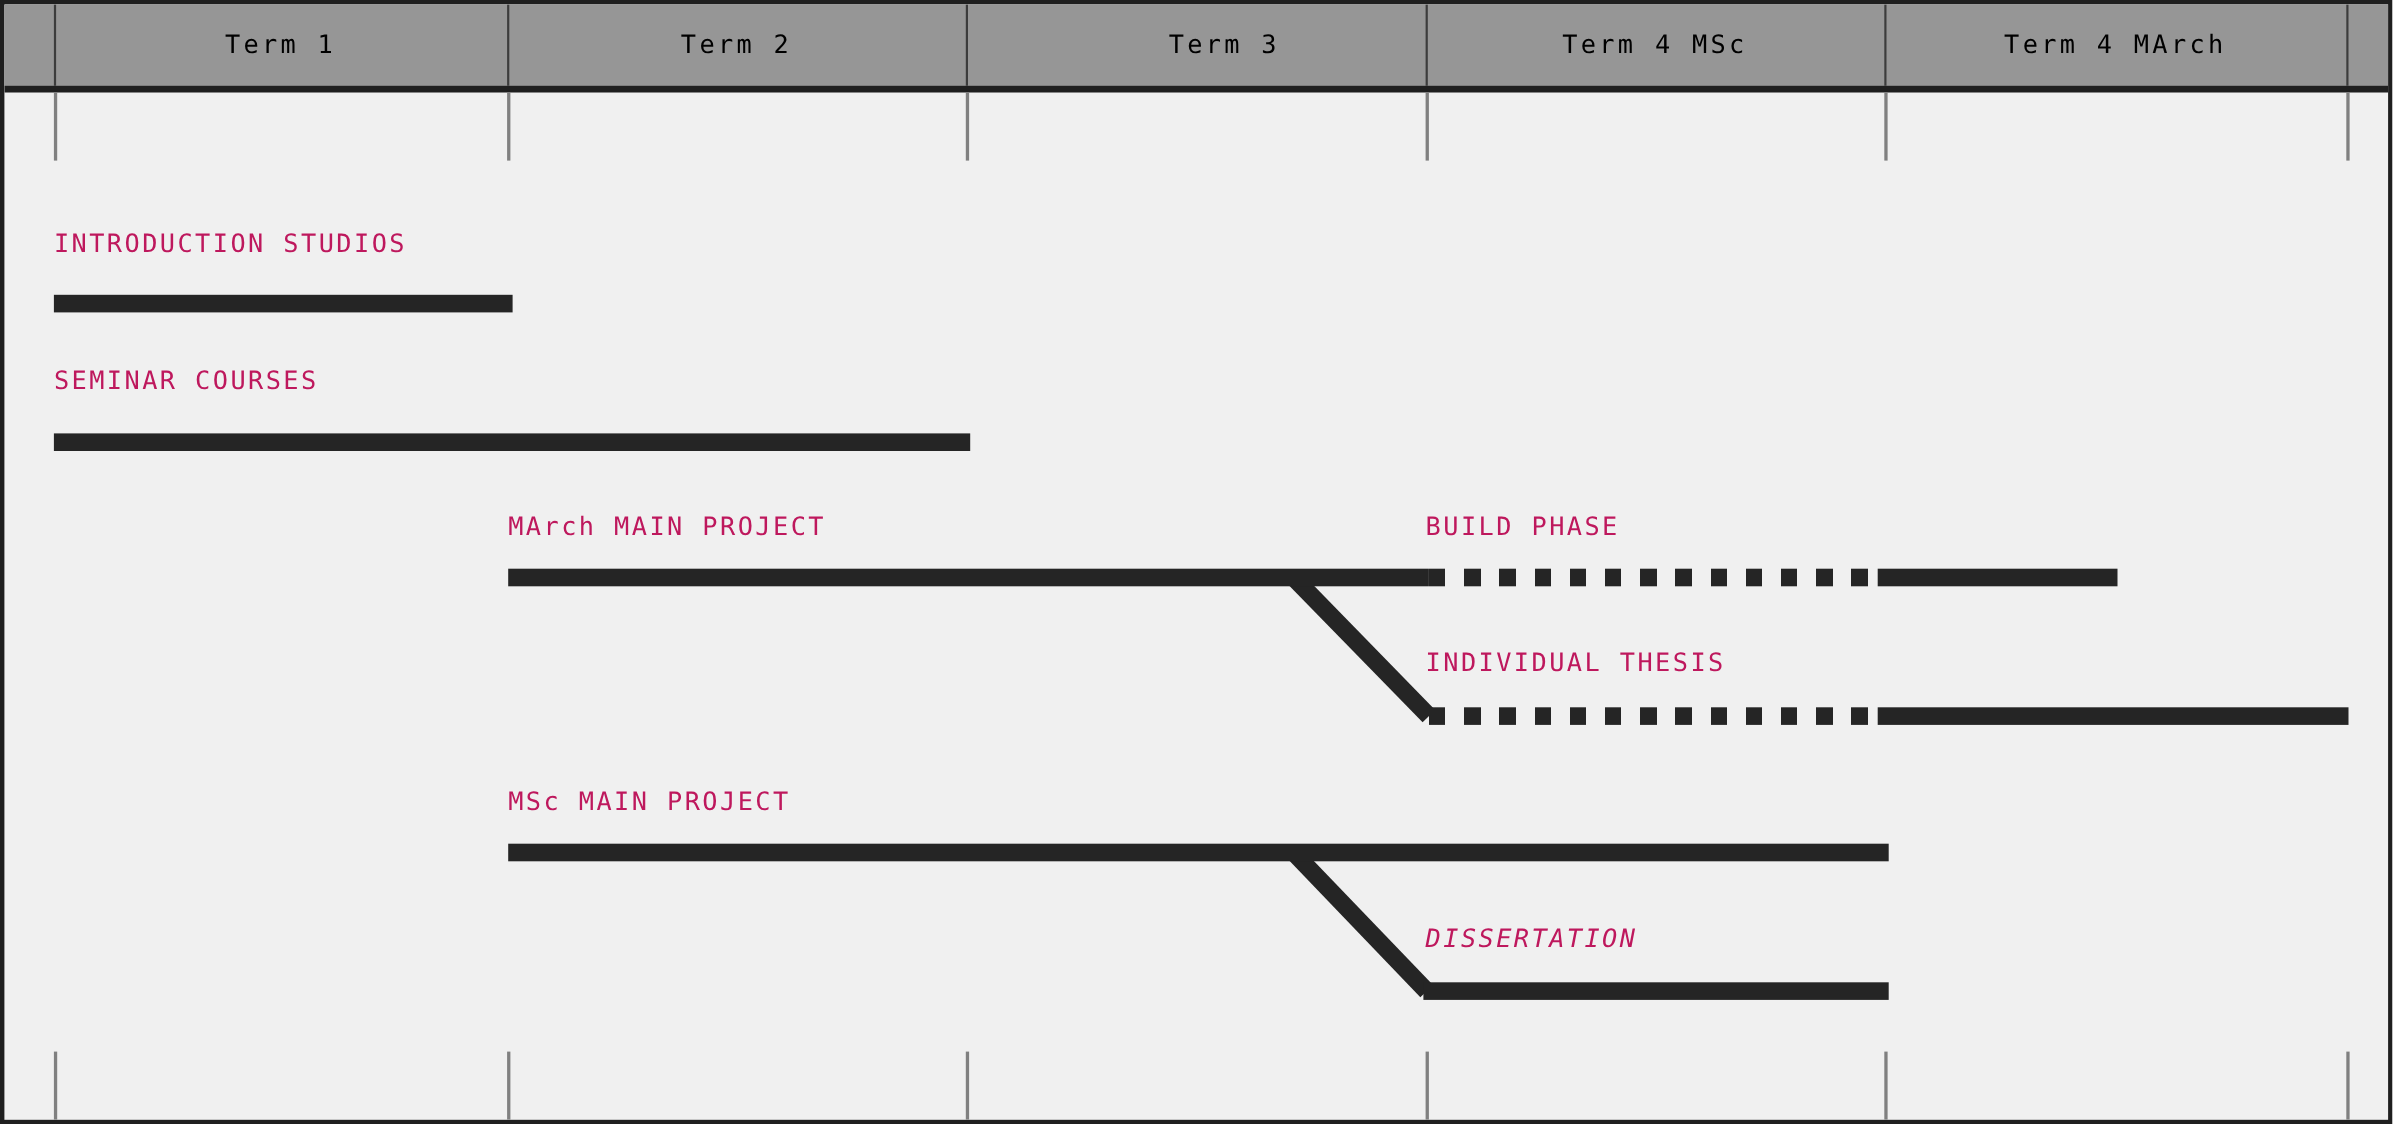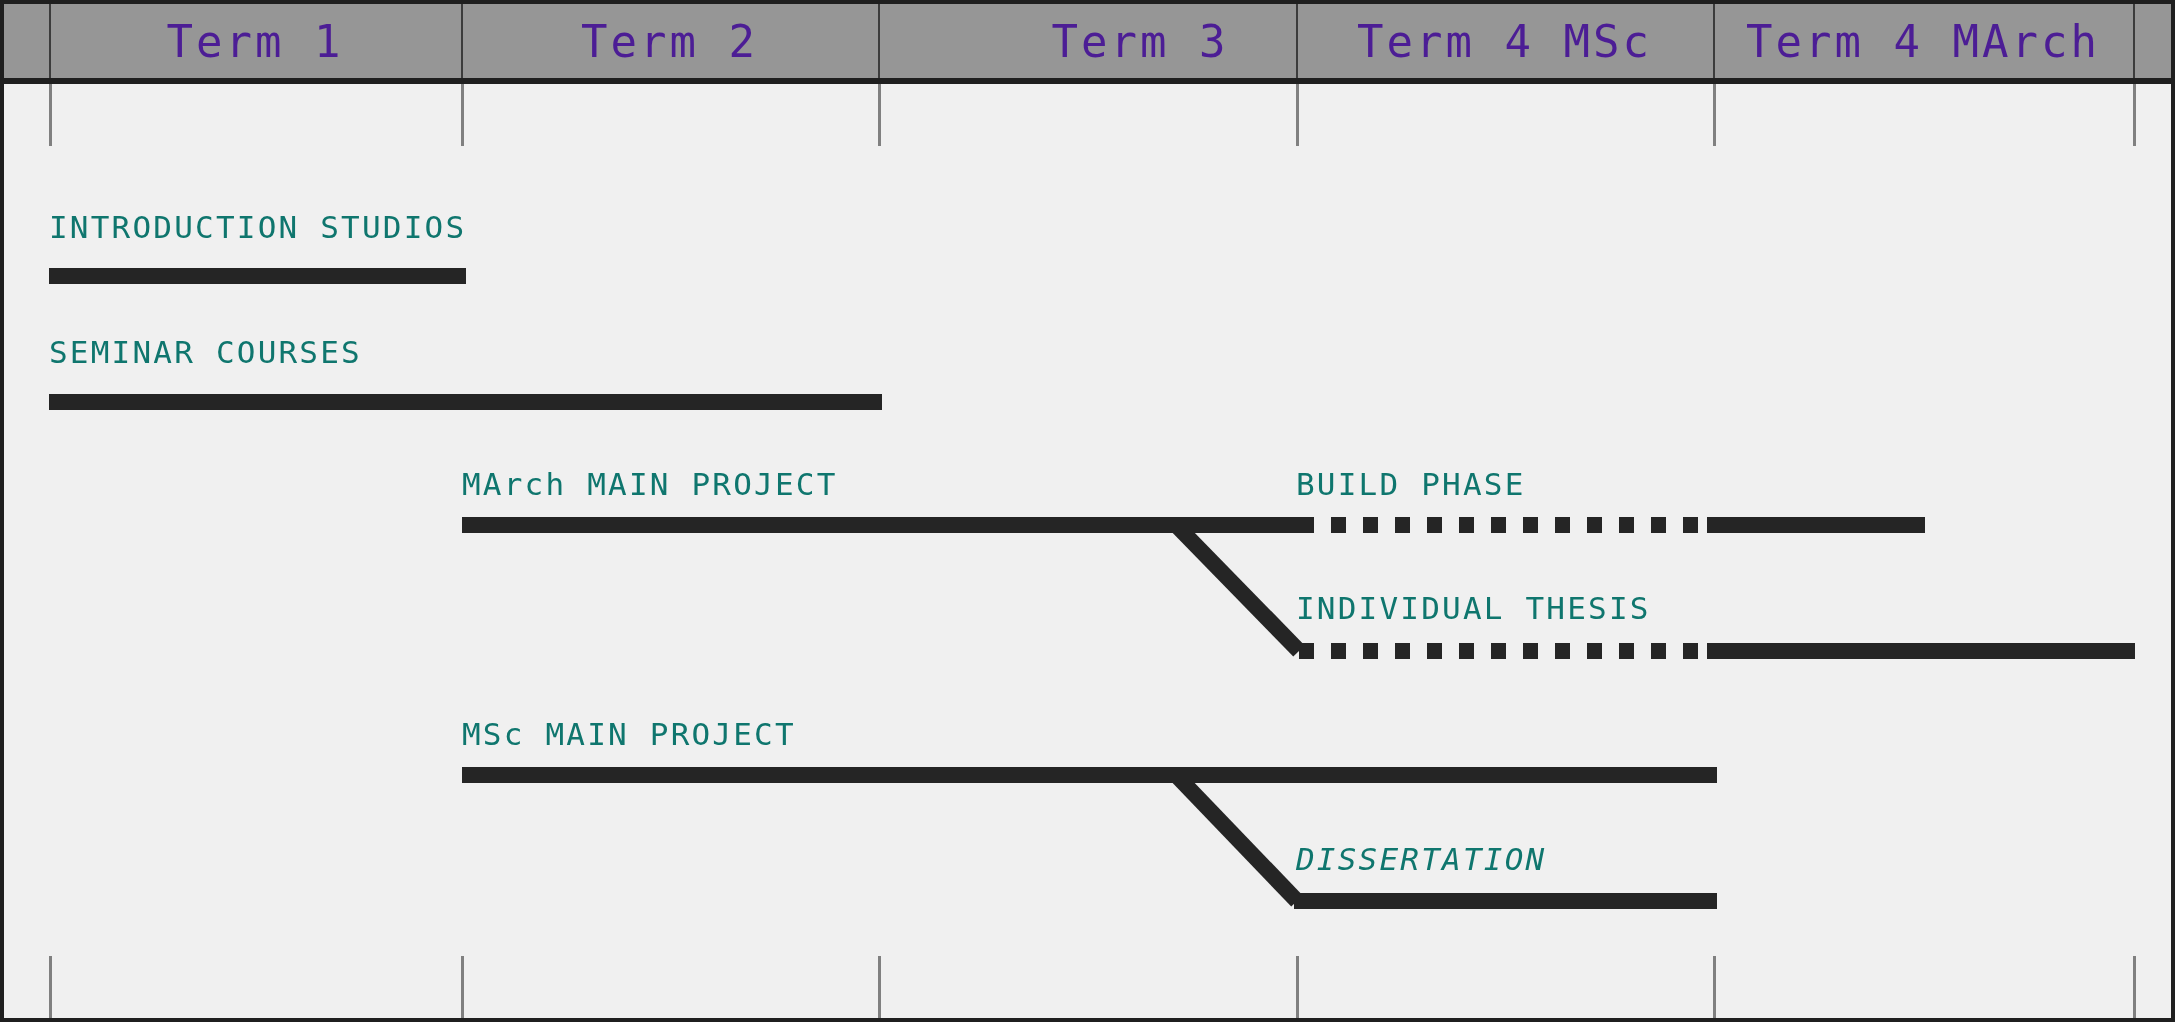--- a/index.html
+++ b/index.html
@@ -29,22 +29,22 @@
     border-bottom: 6px solid #1f1f1f;
     box-sizing: border-box;
   }
   .term-cell {
     position: absolute;
     top: 0;
     height: 74px;
     display: flex;
     align-items: center;
     justify-content: center;
-    color: #4c1d95;
-    font-size: 44px;
+    color: #000000;
+    font-size: 23px;
     letter-spacing: 3px;
     box-sizing: border-box;
     white-space: nowrap;
     text-align: right;
   }
   .term-divider {
     position: absolute;
     top: 0;
     width: 2px;
     height: 74px;
@@ -63,22 +63,22 @@
     position: absolute;
     width: 3px;
     background: #808080;
     bottom: 0px;
     height: 62px;
   }
 
   
   .task-label {
     position: absolute;
-    color: #0f766e;
-    font-size: 31px;
+    color: #be185d;
+    font-size: 23px;
     letter-spacing: 2.2px;
     white-space: nowrap;
   }
 
   
   .bar-solid {
     position: absolute;
     height: 16px;
     background: #252525;
   }
@@ -102,21 +102,21 @@
   }
 </style>
 </head>
 <body>
 
 <div id="chart-root">
 
   <div id="header-band">
       <div class="term-cell" style="left: 45px; width: 412px;">Term 1</div>
       <div class="term-cell" style="left: 457px; width: 417px;">Term 2</div>
-      <div class="term-cell" style="left: 901px; width: 470px;">Term 3</div>
+      <div class="term-cell" style="left: 874px; width: 470px;">Term 3</div>
       <div class="term-cell" style="left: 1292px; width: 417px;">Term 4 MSc</div>
       <div class="term-cell" style="left: 1709px; width: 420px;">Term 4 MArch</div>
       <div class="term-divider" style="left: 45px;"></div>
       <div class="term-divider" style="left: 457px;"></div>
       <div class="term-divider" style="left: 874px;"></div>
       <div class="term-divider" style="left: 1292px;"></div>
       <div class="term-divider" style="left: 1709px;"></div>
       <div class="term-divider" style="left: 2129px;"></div>
     </div>
 

